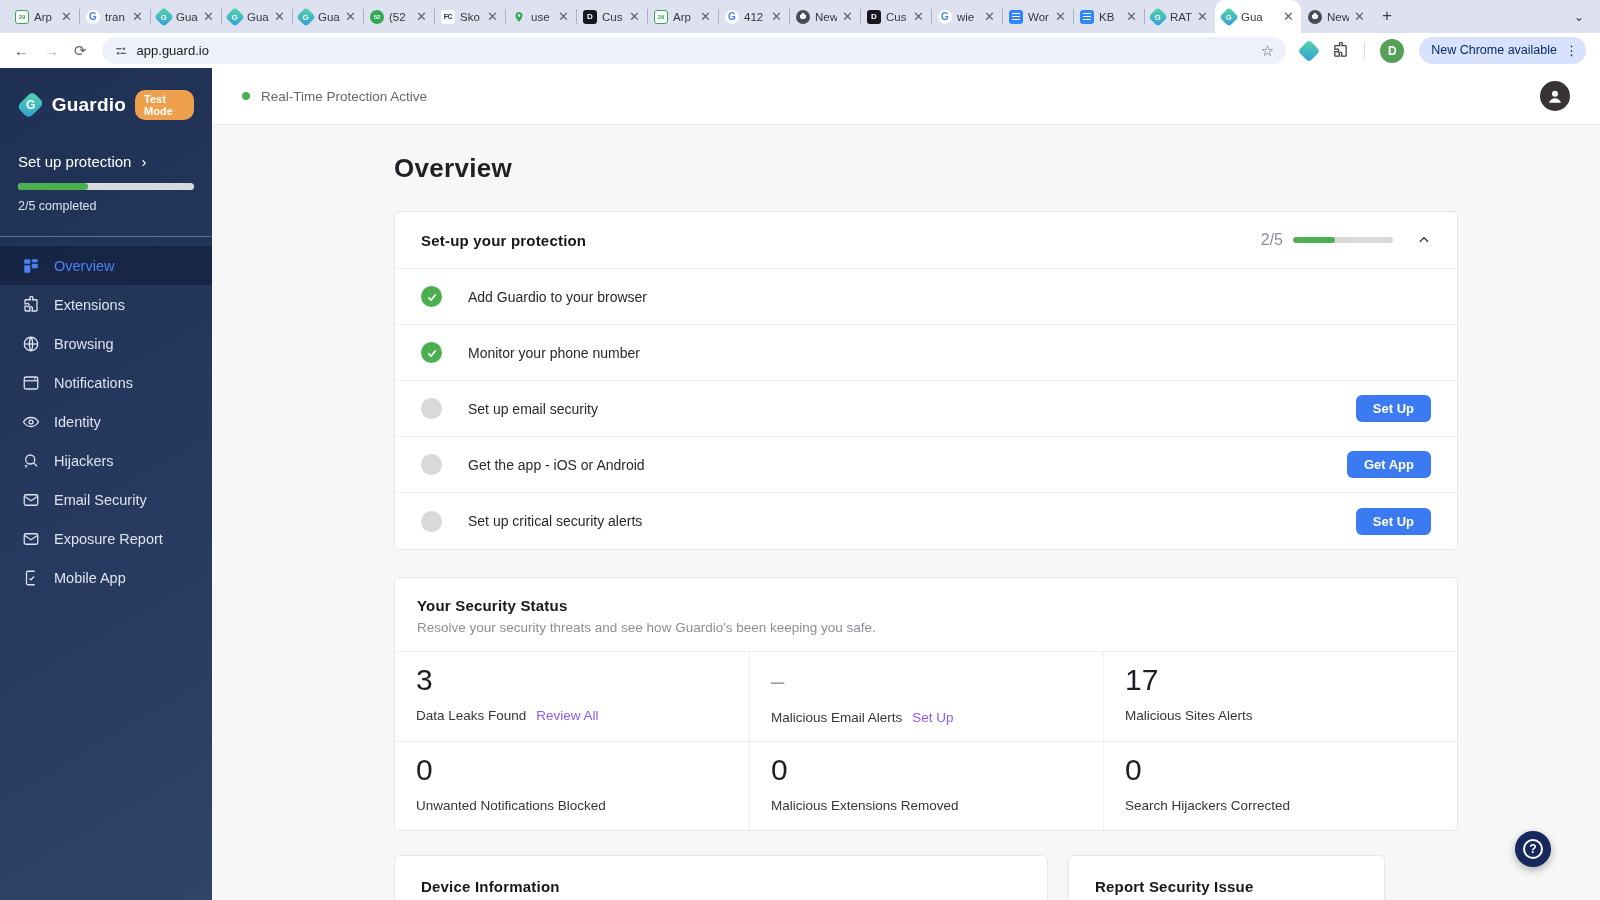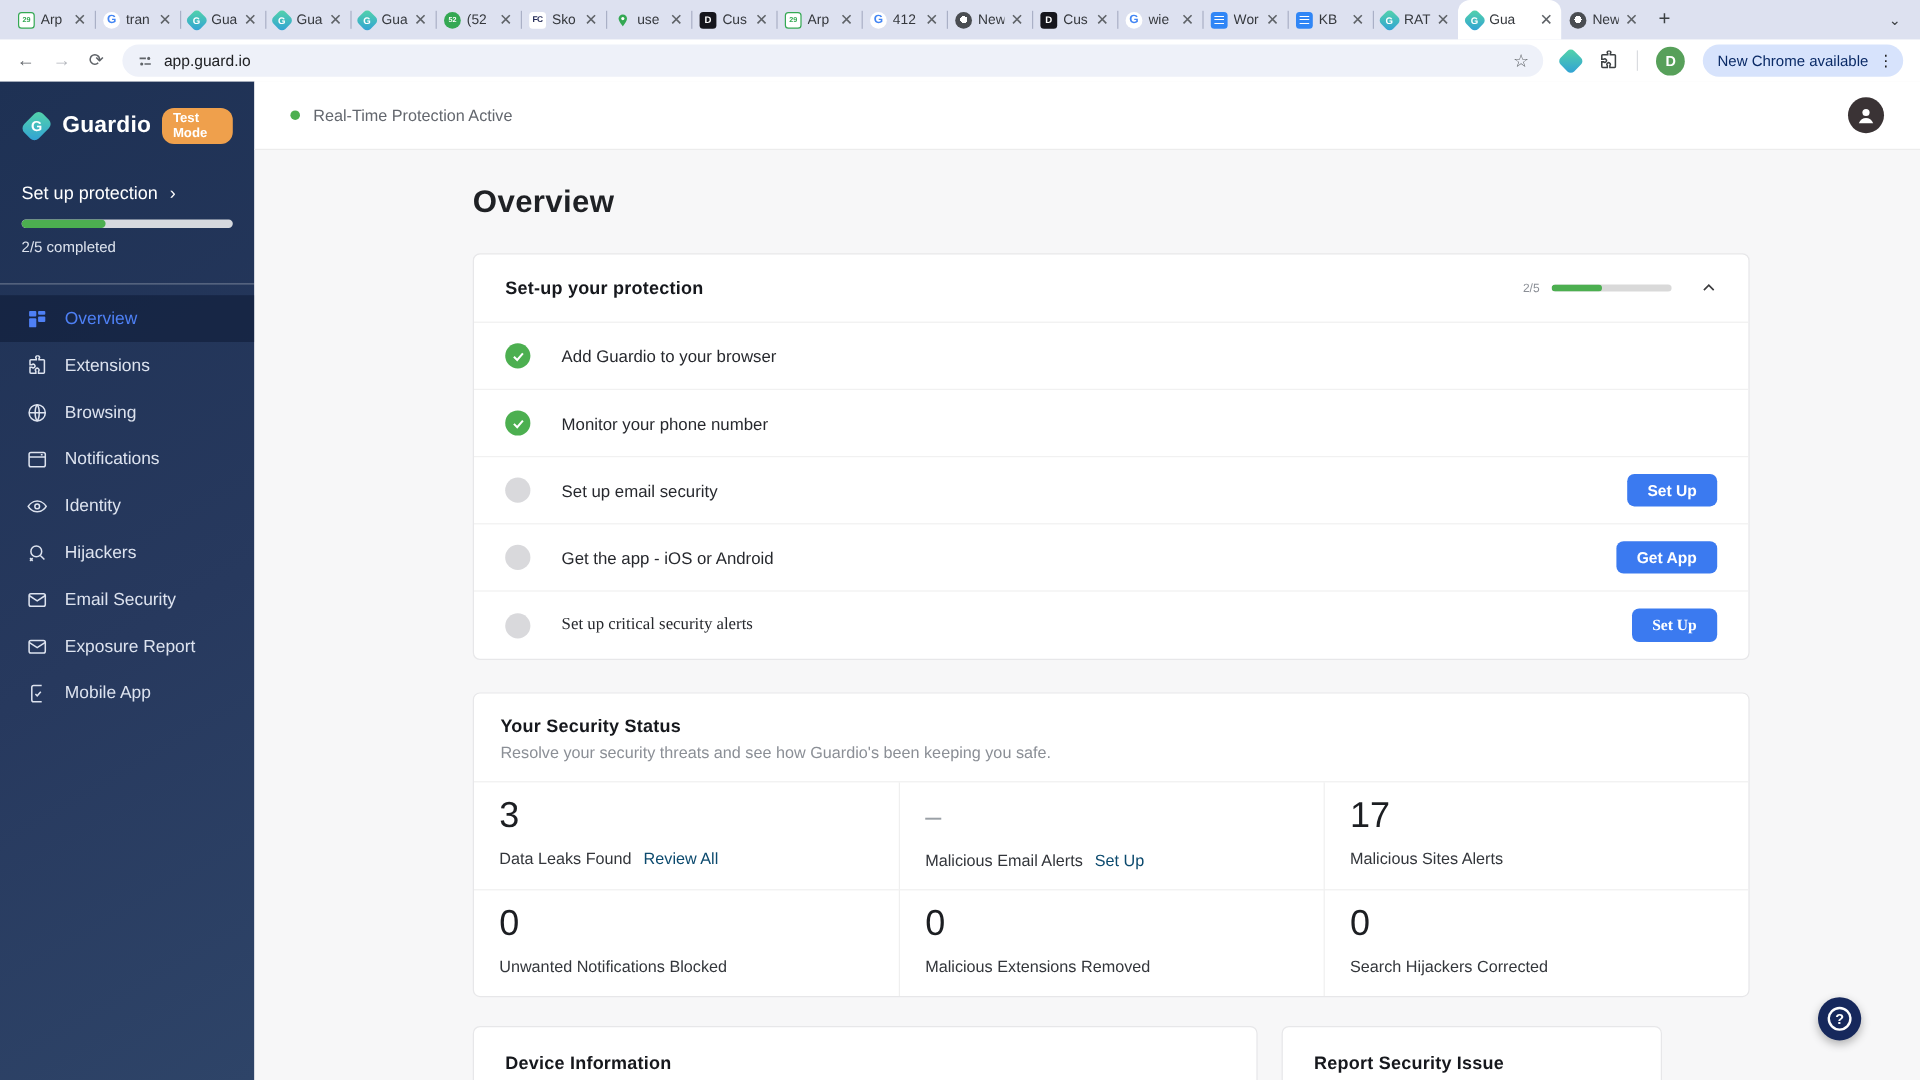--- a/index.html
+++ b/index.html
@@ -35,21 +35,21 @@
   .nav-ic { font-size:15px; color:#5f6368; cursor:pointer; line-height:1; }
   .nav-ic.fwd { color:#b4b7bd; }
   .omnibox { flex:1; height:27px; background:#eef1f9; border-radius:14px; display:flex; align-items:center; padding:0 12px; gap:9px; }
   .site-info svg { display:block; }
   .url-text { font-size:13px; color:#202124; flex:1; }
   .star { font-size:15px; color:#5f6368; cursor:pointer; }
   .ext-guardio { width:16px; height:16px; background:linear-gradient(135deg,#55d6a7,#2f9fd8); transform:rotate(45deg); border-radius:4px; cursor:pointer; }
   .puzzle svg { display:block; cursor:pointer; }
   .tb-divider { width:1px; height:17px; background:#dadce0; }
   .tb-avatar { width:24px; height:24px; border-radius:50%; background:#57a05a; color:#fff; font-size:12px; font-weight:bold; display:flex; align-items:center; justify-content:center; cursor:pointer; }
-  .update-pill { background:#d7e3fc; color:#0a2a66; font-size:12.5px; padding:6px 8px 6px 12px; border-radius:15px; display:flex; align-items:center; gap:8px; cursor:pointer; white-space:nowrap; }
+  .update-pill { background:#d7e3fc; color:#0a2a66; font-size:12.5px; padding:6px 8px 6px 12px; border-radius:15px; display:flex; gap:8px; cursor:pointer; white-space:nowrap; }
   .kebab { color:#1f1f1f; font-size:13px; letter-spacing:0; }
 
   
   .app { display:flex; height:832px; }
 
   .sidebar { width:212px; flex:0 0 212px; background:linear-gradient(150deg,#1e3154 0%,#27395e 55%,#2e4468 100%); color:#e6ebf4; }
   .logo-row { display:flex; align-items:center; gap:9px; padding:22px 18px 0 18px; }
   .logo-diamond { width:22px; height:22px; background:linear-gradient(135deg,#55d6a7,#2f9fd8); transform:rotate(45deg); border-radius:5px; display:flex; align-items:center; justify-content:center; margin:0 4px; }
   .logo-diamond span { transform:rotate(-45deg); color:#fff; font-size:12px; font-weight:bold; }
   .brand { font-size:19px; font-weight:bold; color:#fff; letter-spacing:.2px; }
@@ -71,44 +71,44 @@
   .status-dot { width:8px; height:8px; border-radius:50%; background:#4caf50; }
   .topbar-avatar { margin-left:auto; width:30px; height:30px; border-radius:50%; background:#3a3335; display:flex; align-items:center; justify-content:center; cursor:pointer; }
 
   .content { flex:1; background:#f7f7f8; padding:26px 0 0 182px; overflow:hidden; position:relative; }
   .page-title { font-size:26px; line-height:34px; font-weight:600; color:#1f2125; letter-spacing:.3px; margin-bottom:26px; }
 
   .card { width:1064px; background:#fff; border:1px solid #e7e7e9; border-radius:6px; }
   .setup-header { height:57px; display:flex; align-items:center; padding:0 26px; border-bottom:1px solid #efefef; }
   .card-title { font-size:15px; font-weight:bold; color:#16181d; letter-spacing:.2px; }
   .header-right { margin-left:auto; display:flex; align-items:center; }
-  .frac { font-size:10px; color:#8b8f96; margin-right:10px; }
+  .frac { font-size:16px; color:#8b8f96; margin-right:10px; }
   .mini-progress { width:100px; height:6px; border-radius:3px; background:#d9d9d9; overflow:hidden; }
   .mini-progress .fill { height:100%; background:#4caf50; border-radius:3px; }
   .chev-up { margin-left:24px; cursor:pointer; display:flex; }
 
   .check-row { height:56px; display:flex; align-items:center; padding:0 26px; border-bottom:1px solid #f1f1f1; }
-  .check-row:last-child { border-bottom:none;font-family:Liberation Serif, serif; }
+  .check-row:last-child { border-bottom:none; }
   .status-circle { width:21px; height:21px; border-radius:50%; flex:0 0 21px; display:flex; align-items:center; justify-content:center; }
   .status-circle.done { background:#4caf50; }
   .status-circle.todo { background:#d9d9dc; }
   .row-label { margin-left:26px; font-size:14px; color:#27292e; }
   .row-btn { margin-left:auto; background:#3b7af0; color:#fff; font-family:inherit; font-size:13px; font-weight:bold; padding:6px 17px; border:none; border-radius:6px; cursor:pointer; }
 
   .security-card { margin-top:27px; }
   .sec-header { padding:19px 22px 16px 22px; border-bottom:1px solid #efefef; }
   .sec-sub { margin-top:6px; font-size:13.5px; color:#8b8f96; }
   .stats-grid { display:grid; grid-template-columns:1fr 1fr 1fr; }
   .stat-cell { height:89px; padding:11px 21px 0 21px; border-left:1px solid #efefef; border-top:1px solid #efefef; }
   .stat-cell.c0 { border-left:none; }
   .stat-cell.r0 { border-top:none; }
   .stat-value { font-size:30px; font-weight:500; color:#1c1e22; }
   .stat-value.dim { color:#9aa0a6; font-size:24px; line-height:36px; }
   .stat-label-row { margin-top:11px; font-size:13.5px; color:#33363b; display:flex; gap:10px; align-items:center; }
-  .stat-link { color:#0c4a6e; cursor:pointer; font-weight:500; }
+  .stat-link { color:#8b5cf6; cursor:pointer; font-weight:500; }
 
   .bottom-row { margin-top:24px; display:grid; grid-template-columns:654px 317px; gap:20px; width:991px; }
   .bottom-card { background:#fff; border:1px solid #e7e7e9; border-radius:6px; height:120px; padding:22px 26px; }
 
   .help-fab { position:absolute; right:49px; bottom:33px; width:36px; height:36px; border-radius:50%; background:#16285c; box-shadow:0 3px 8px rgba(0,0,0,.3); display:flex; align-items:center; justify-content:center; cursor:pointer; }
   .help-fab span { width:20px; height:20px; border:2px solid #fff; border-radius:50%; color:#fff; font-size:12px; font-weight:bold; display:flex; align-items:center; justify-content:center; }
 </style>
 </head>
 <body>
 

